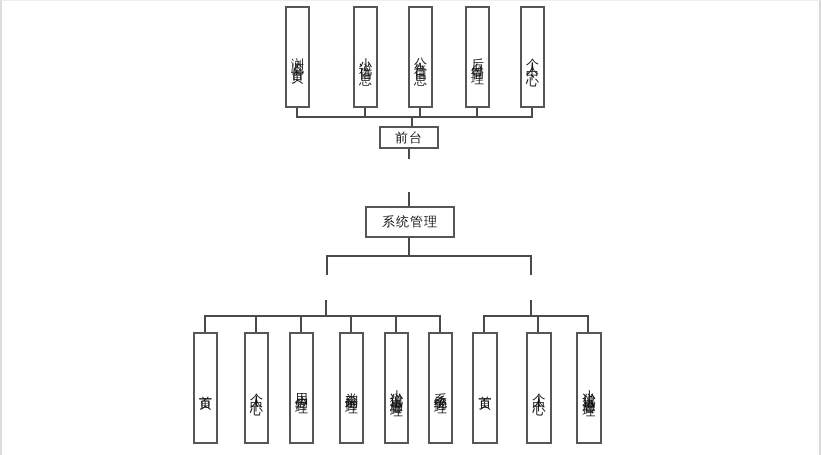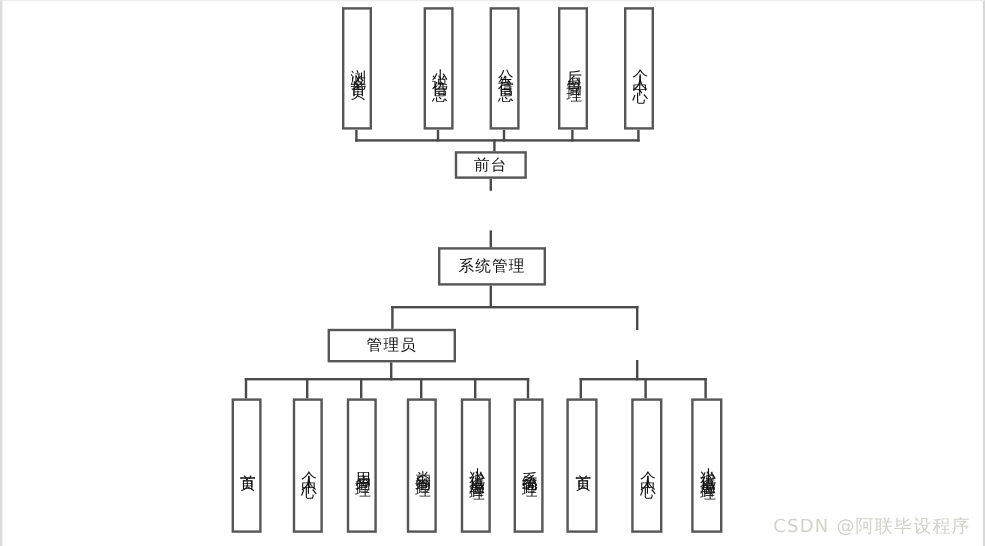--- a/index.html
+++ b/index.html
@@ -76,23 +76,20 @@
     <span class="vlabel">个人中心</span>
   </div>
 
   <div class="node" style="left:377px;top:125px;width:60px;height:23px">
     <span class="hlabel">前台</span>
   </div>
   <div class="node" style="left:363px;top:205px;width:90px;height:32px">
     <span class="hlabel">系统管理</span>
   </div>
 
-  <div class="node" style="left:271px;top:273px;width:107px;height:28px">
-    <span class="hlabel">管理员</span>
-  </div>
 
   <div class="node" style="left:191px;top:331px;width:25px;height:112px">
     <span class="vlabel tight">首页</span>
   </div>
   <div class="node" style="left:242px;top:331px;width:25px;height:112px">
     <span class="vlabel tight">个人中心</span>
   </div>
   <div class="node" style="left:287px;top:331px;width:25px;height:112px">
     <span class="vlabel tight">用户管理</span>
   </div>
@@ -109,14 +106,13 @@
   <div class="node" style="left:470px;top:331px;width:26px;height:112px">
     <span class="vlabel tight">首页</span>
   </div>
   <div class="node" style="left:524px;top:331px;width:26px;height:112px">
     <span class="vlabel tight">个人中心</span>
   </div>
   <div class="node" style="left:574px;top:331px;width:26px;height:112px">
     <span class="vlabel tight">小说信息管理</span>
   </div>
 
-  <div class="watermark">CSDN @阿联毕设程序</div>
 </div>
 
 </body></html>

